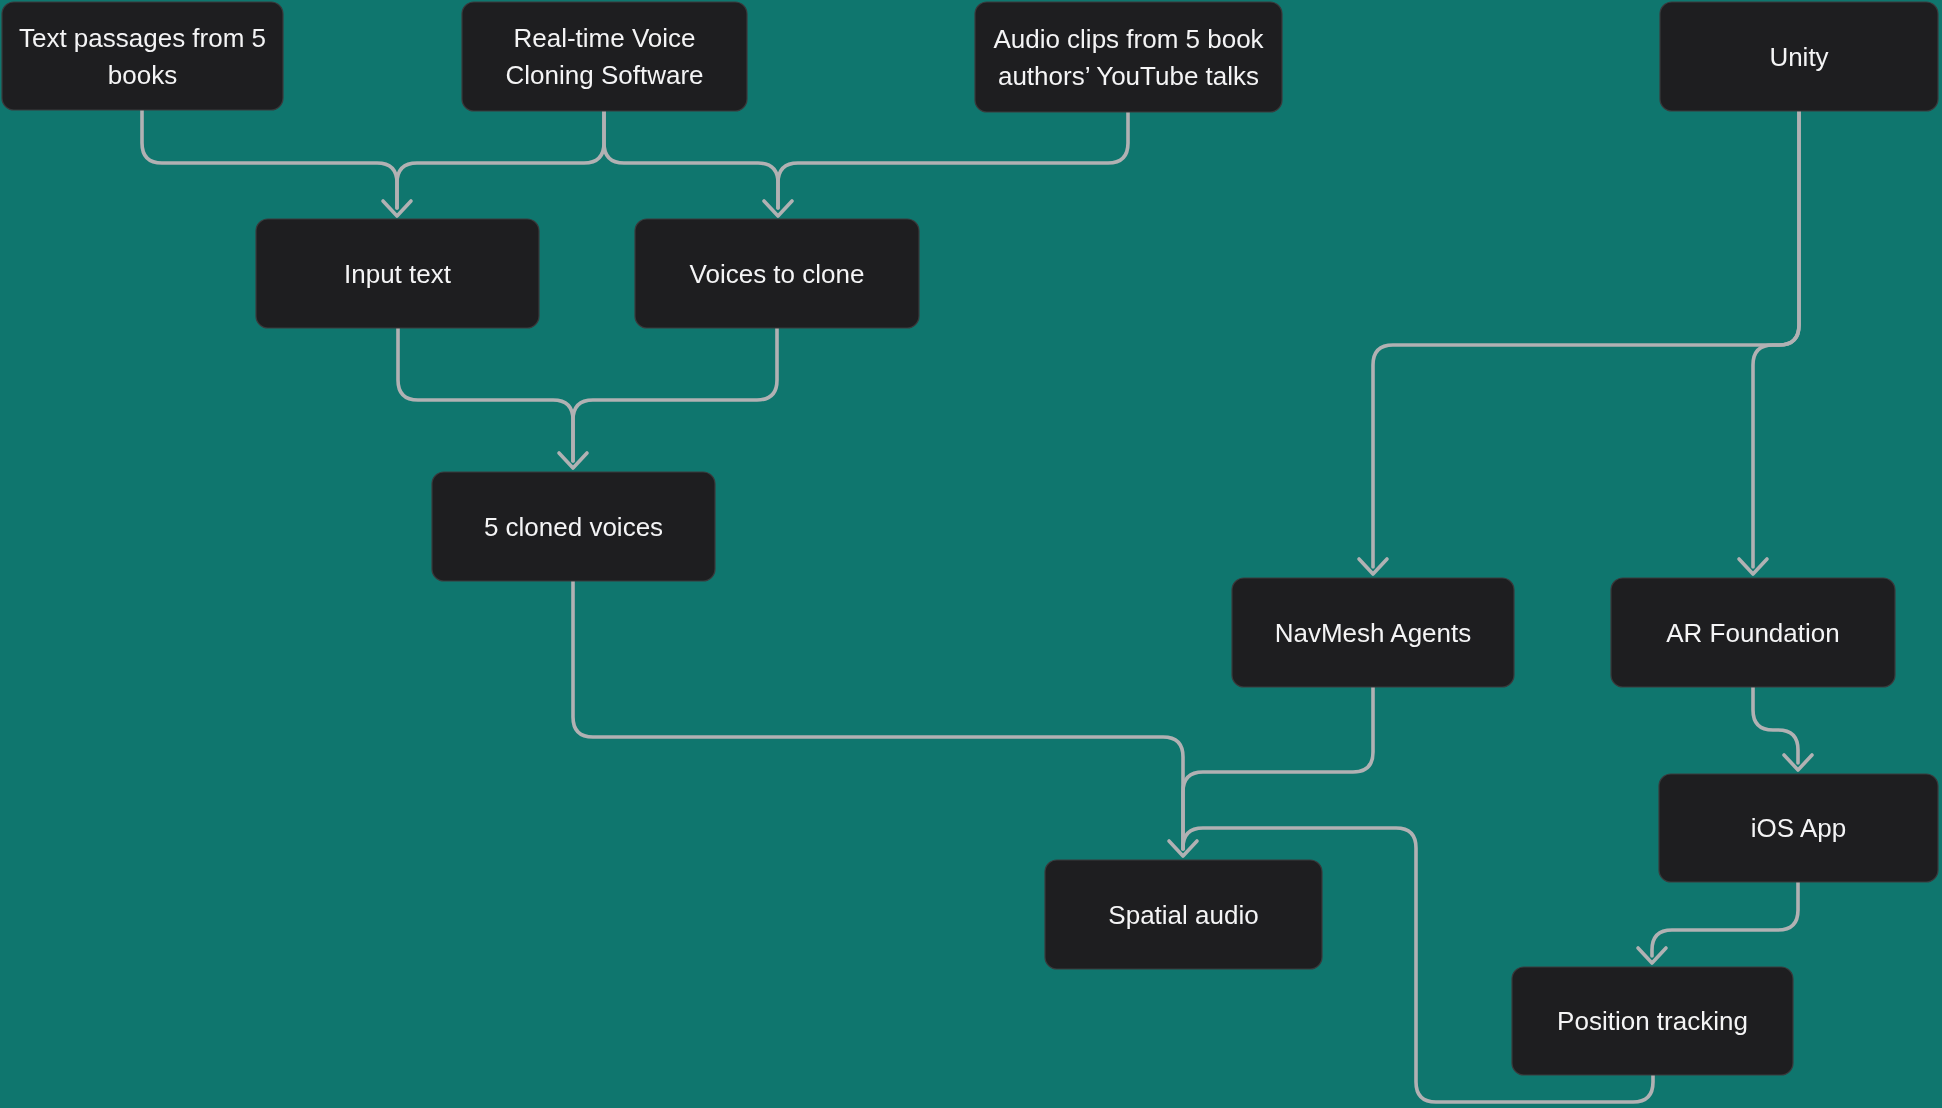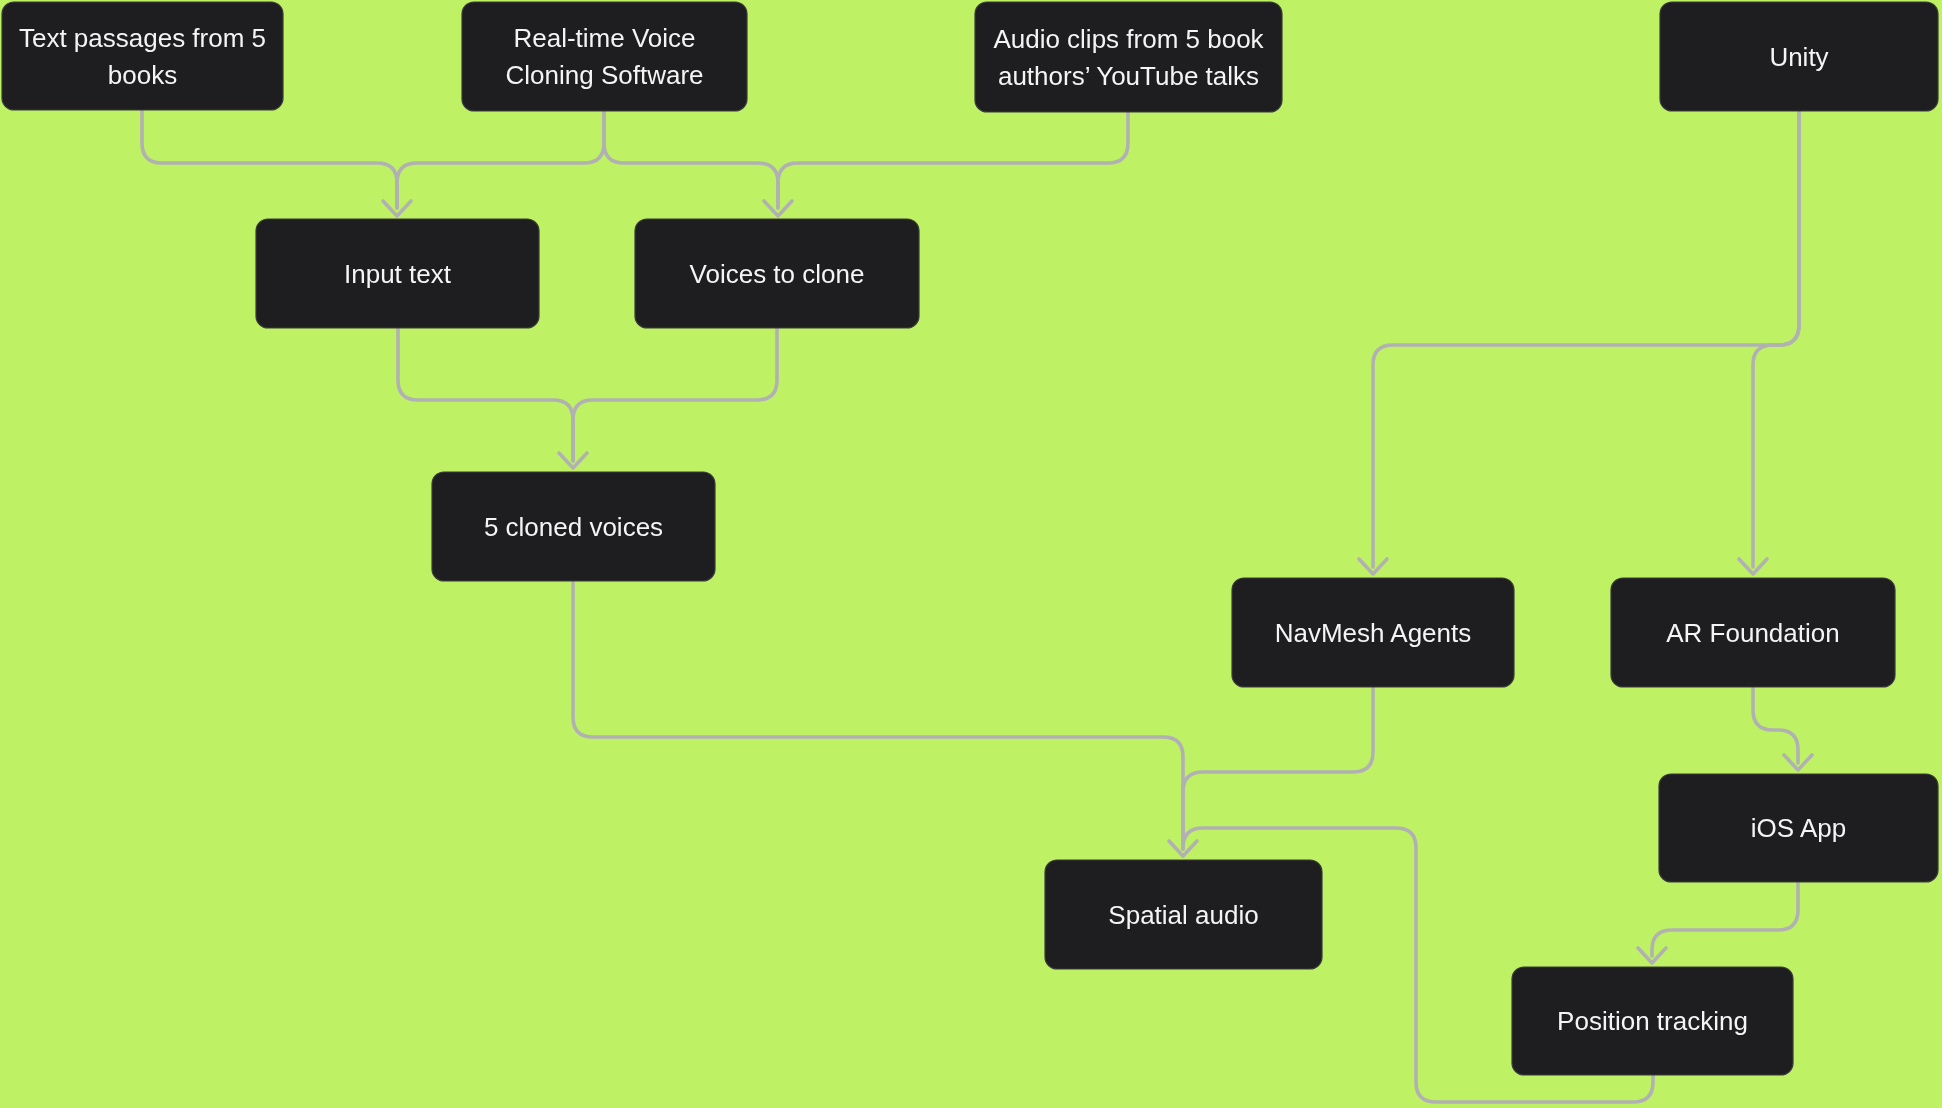--- a/index.html
+++ b/index.html
@@ -10,21 +10,21 @@
   body {
     width: 1942px;
     height: 1108px;
     overflow: hidden;
     font-family: "Liberation Sans", sans-serif;
   }
   #canvas-wrap {
     position: relative;
     width: 1942px;
     height: 1108px;
-    background: #bef264;
+    background: #0f766e;
   }
   svg { display: block; }
   .node-rect {
     fill: #1e1e20;
     stroke: #3a3a3c;
     stroke-width: 1.2;
   }
   .node-label {
     fill: #f4f4f5;
     font-family: "Liberation Sans", sans-serif;

